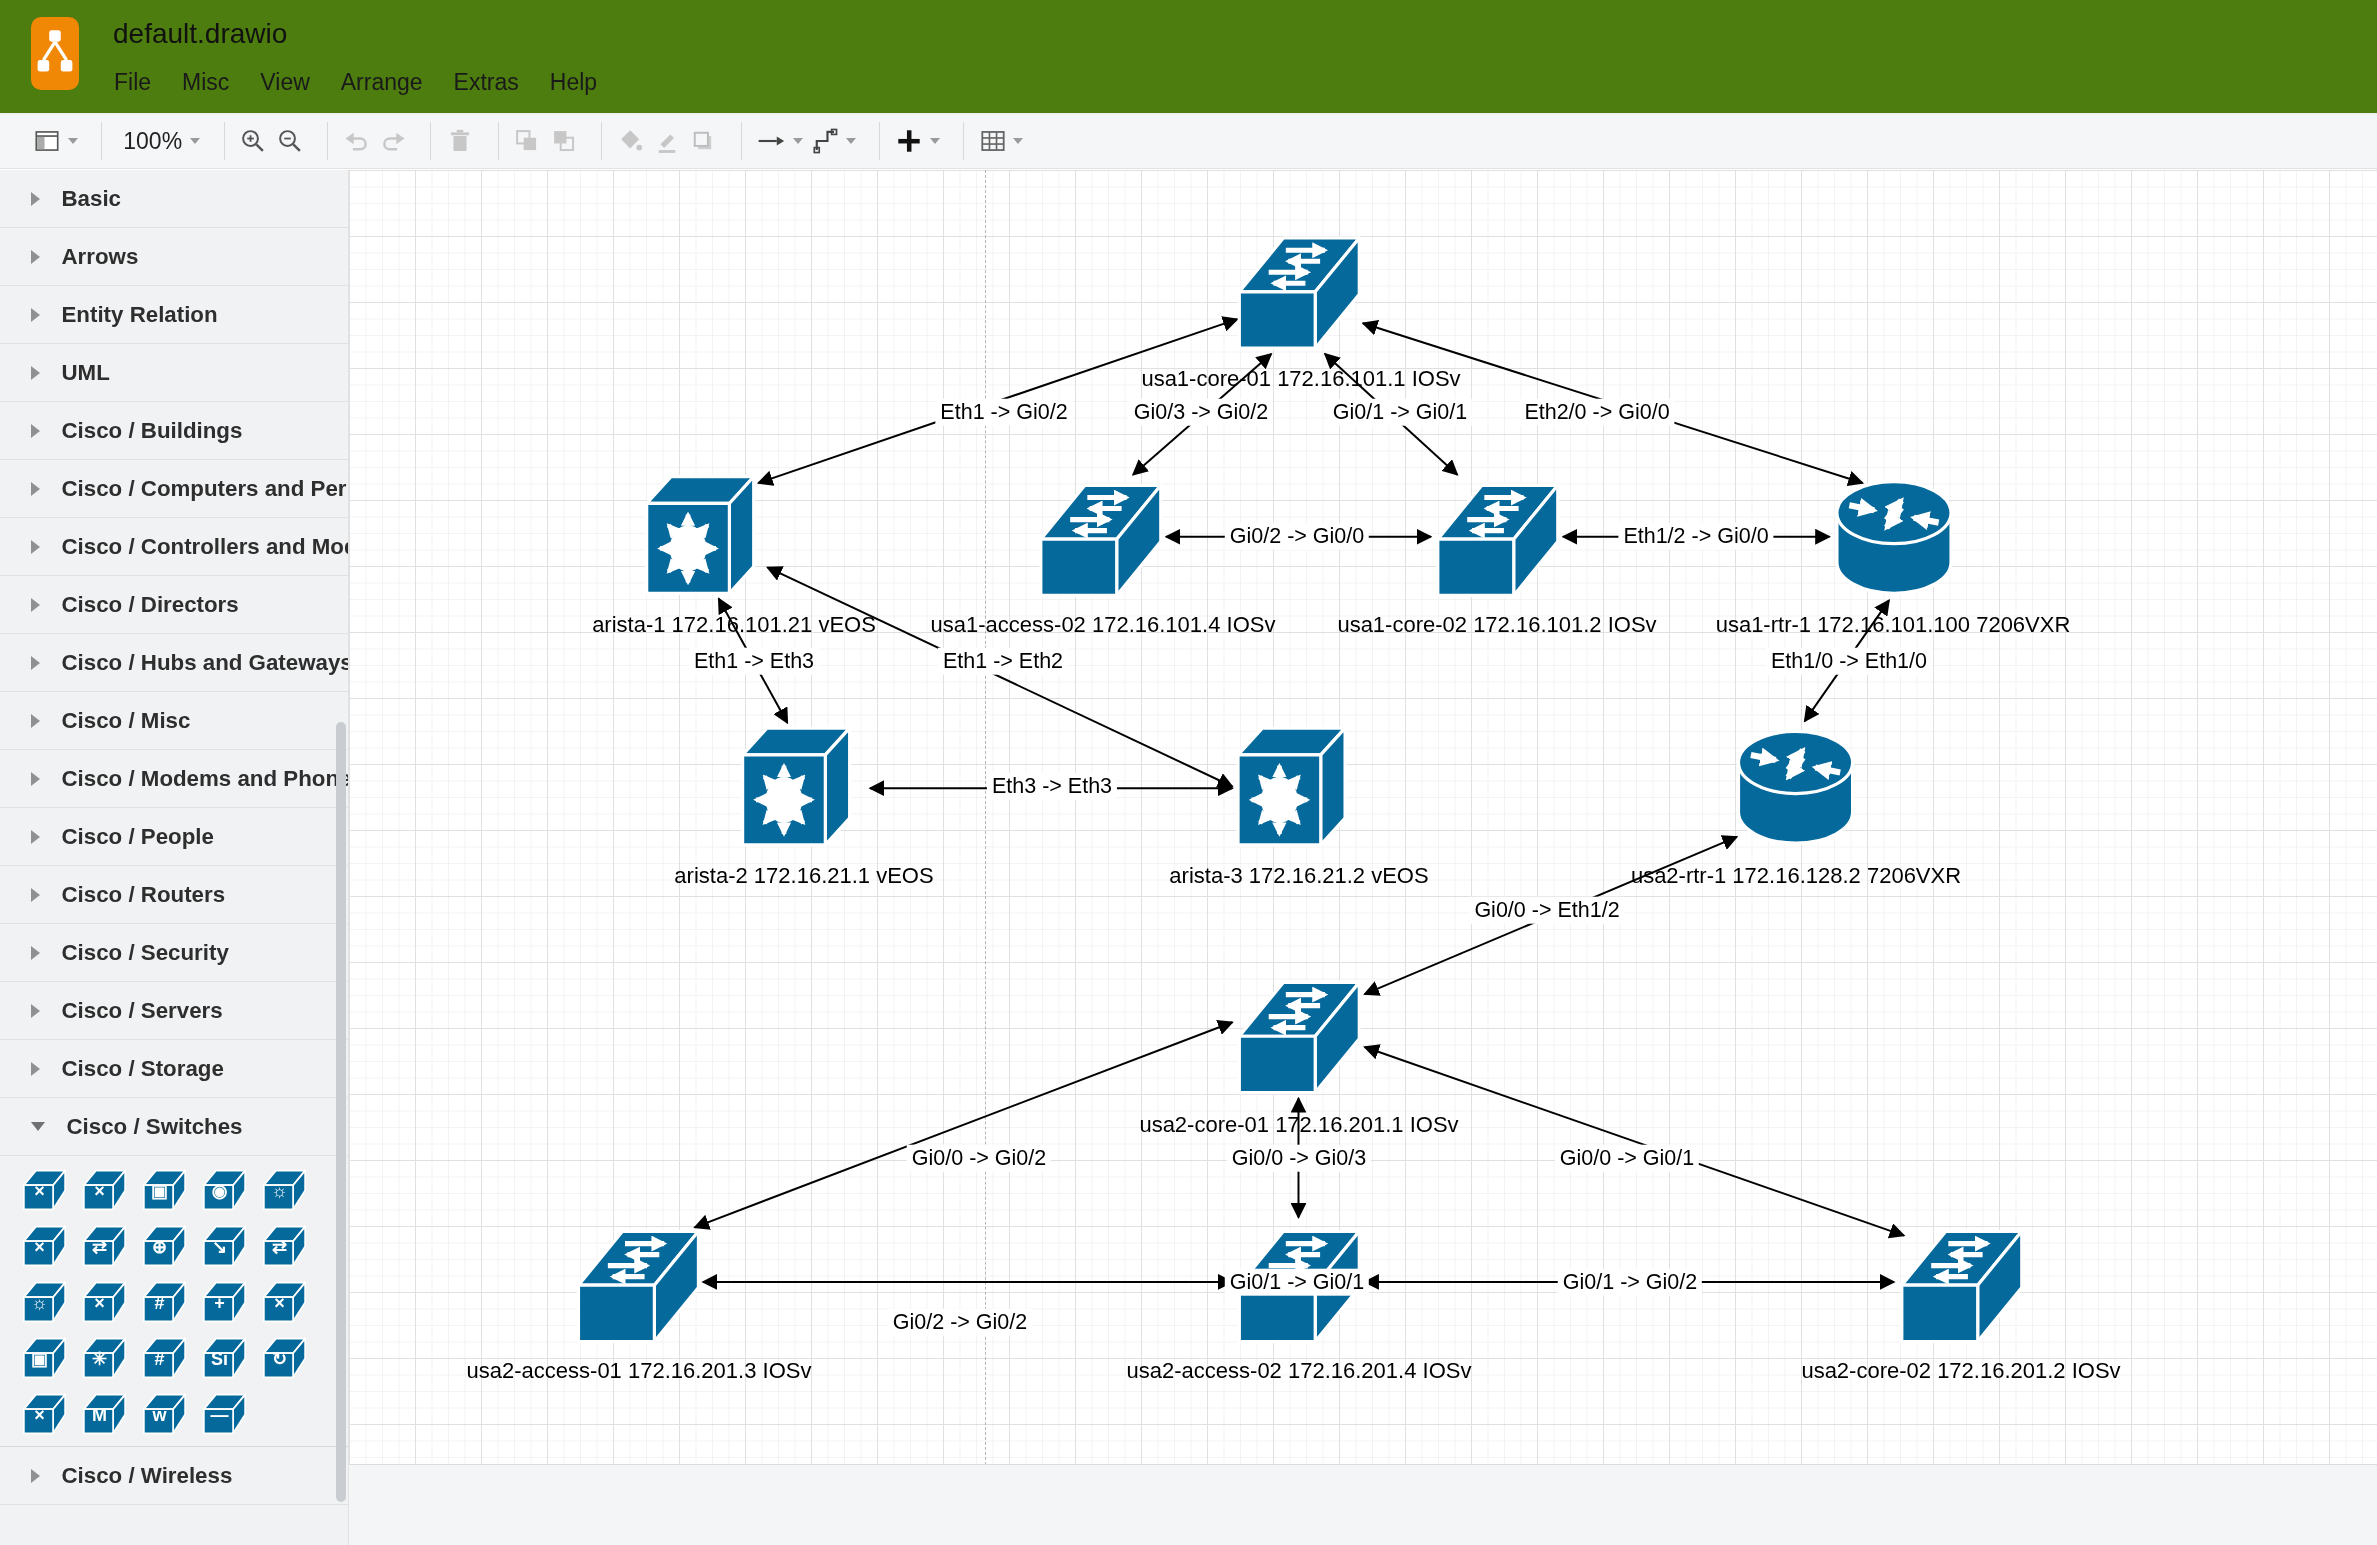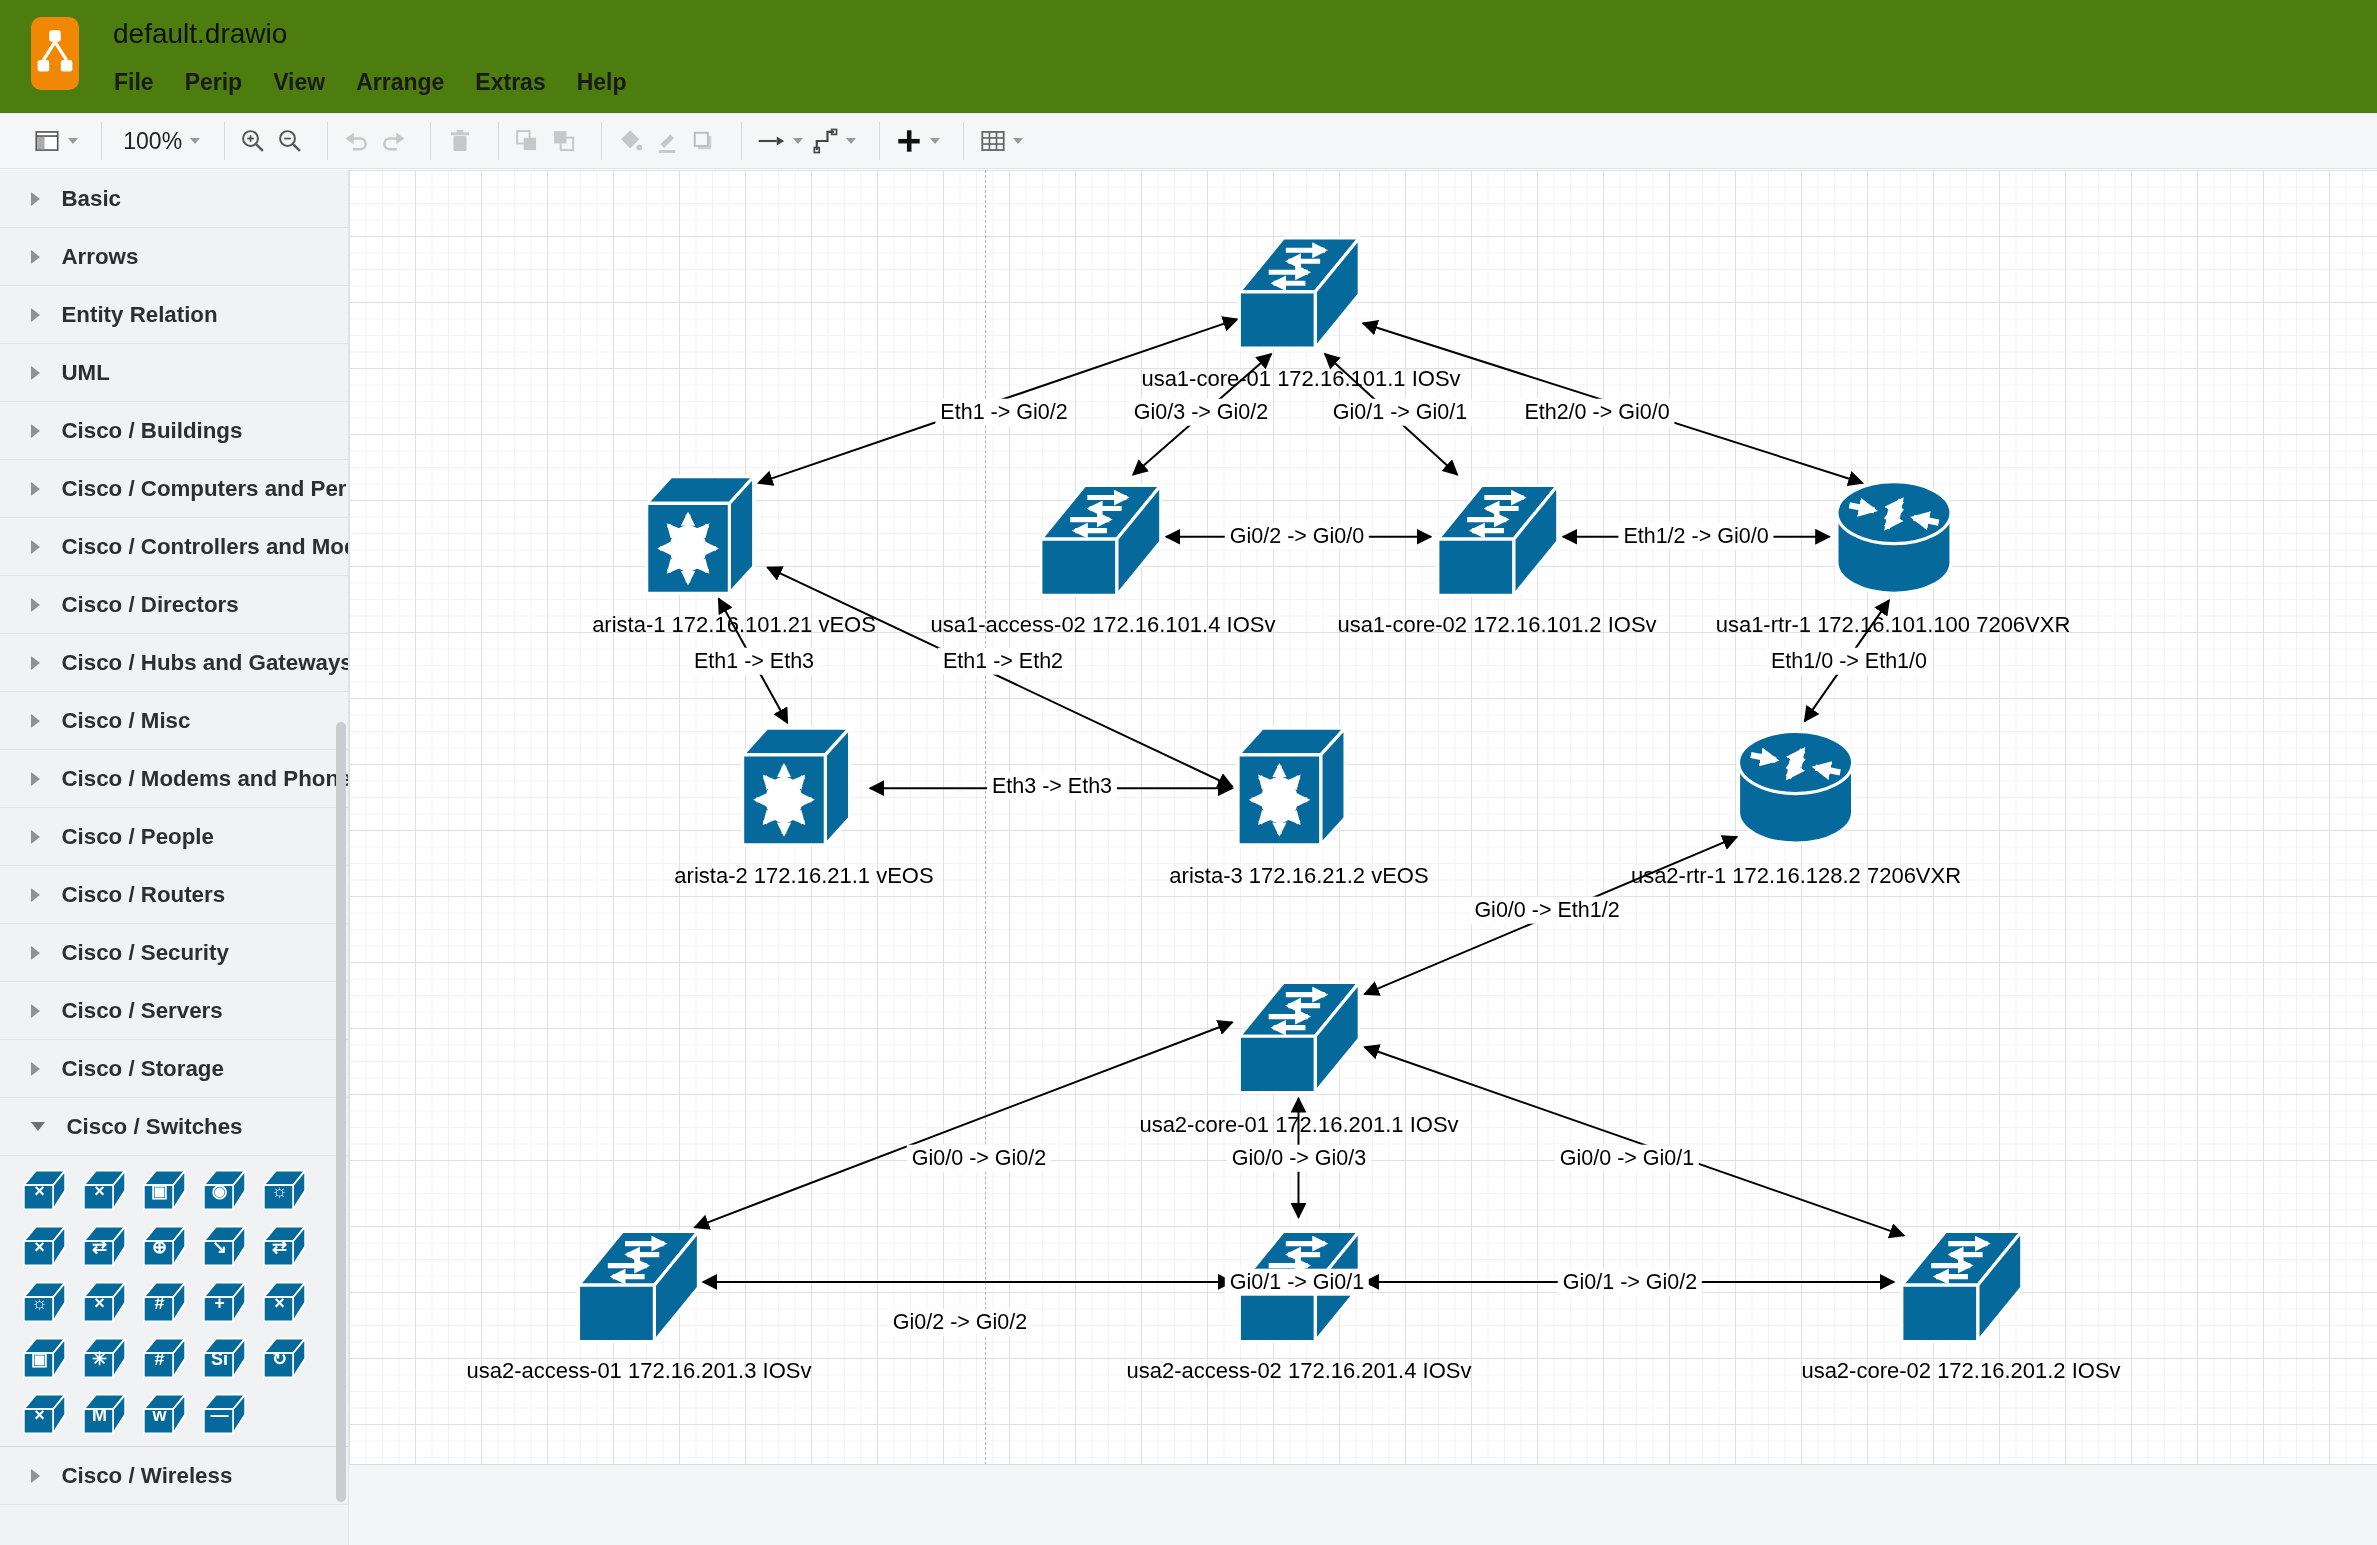--- a/index.html
+++ b/index.html
@@ -5,21 +5,21 @@
   * { margin:0; padding:0; box-sizing:border-box; }
   html,body { width:2377px; height:1545px; overflow:hidden; background:#fff;
     font-family:"Liberation Sans", sans-serif; }
 
   
   .header { position:absolute; left:0; top:0; width:2377px; height:113px; background:#4d7c0f; }
   .logo { position:absolute; left:31px; top:16.5px; width:48px; height:73px; background:#F08705; border-radius:10px; }
   .logo svg { position:absolute; inset:0; }
   .doc-title { position:absolute; left:113px; top:18px; font-size:28px; color:#111; }
   .menubar { position:absolute; left:114px; top:69px; display:flex; gap:31px; font-size:23px; color:#1a1a1a; }
-  .menubar span { cursor:default;font-weight:bold; }
+  .menubar span { cursor:default; }
 
   
   .toolbar { position:absolute; left:0; top:113px; width:2377px; height:56px; background:#f5f6f7;
     border-top:0.8px solid #ececec; border-bottom:0.8px solid #e2e2e2; display:flex; align-items:center; padding-left:33px; }
   .tb-btn { display:flex; align-items:center; margin-right:8.3px; }
   .tb-sep { width:0.8px; height:38px; background:#d9d9d9; margin:0 15px; }
   .caret { width:0; height:0; border-left:5.8px solid transparent; border-right:5.8px solid transparent;
     border-top:6.6px solid #9a9a9a; margin-left:6.6px; }
   .zoom-text { font-size:23px; color:#222; margin:0 1.7px 0 6.6px; }
 
@@ -62,21 +62,21 @@
     <svg viewBox="0 0 58 88">
       <rect x="22" y="16" width="14" height="14" rx="3" fill="#fff"></rect>
       <rect x="8" y="52" width="14" height="14" rx="3" fill="#fff"></rect>
       <rect x="36" y="52" width="14" height="14" rx="3" fill="#fff"></rect>
       <path d="M29,30 L15,52 M29,30 L43,52" stroke="#fff" stroke-width="4" fill="none"></path>
     </svg>
   </div>
   <div class="doc-title">default.drawio</div>
   <div class="menubar">
     <span>File</span>
-    <span>Perip</span>
+    <span>Misc</span>
     <span>View</span>
     <span>Arrange</span>
     <span>Extras</span>
     <span>Help</span>
   </div>
 </div>
 
 <div class="toolbar">
   <div class="tb-btn">
     <svg width="28" height="28" viewBox="0 0 34 34">

